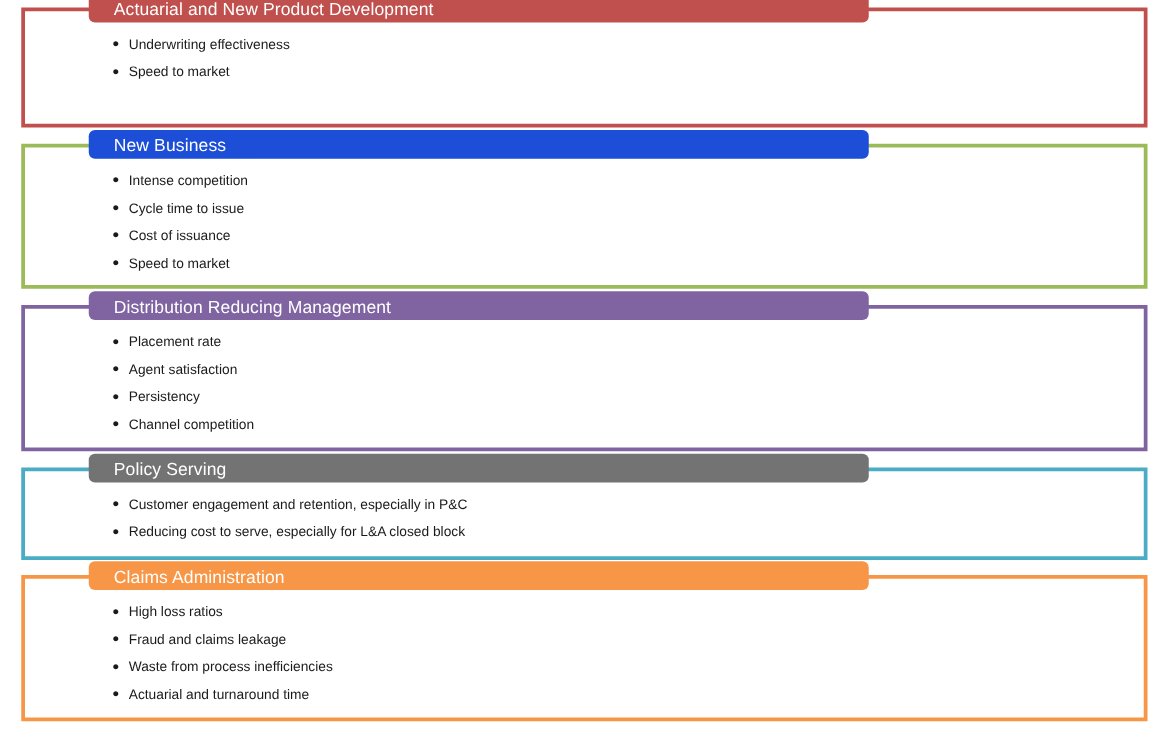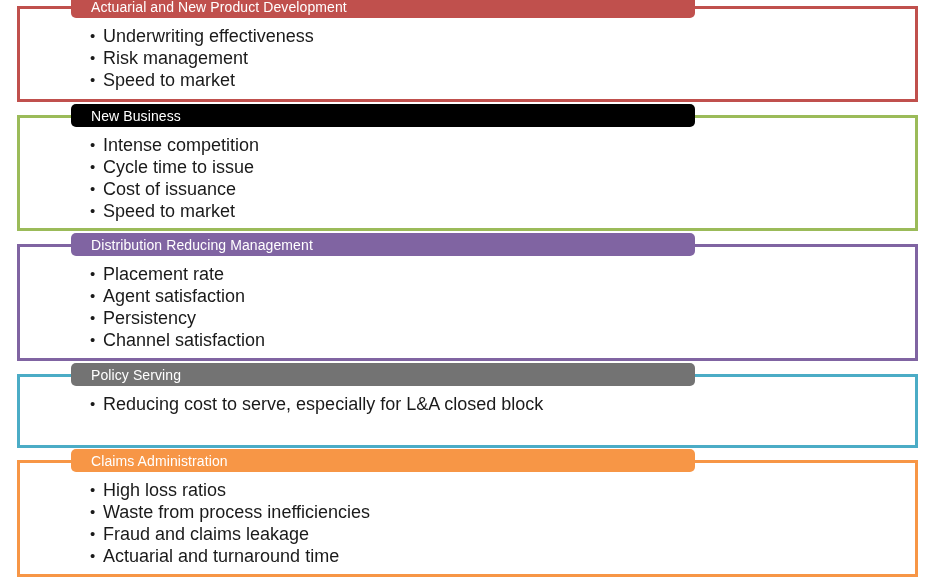--- a/index.html
+++ b/index.html
@@ -58,21 +58,21 @@
   .bullet-list {
     position: absolute;
     left: 70px;              
     top: 16px;
     margin: 0;
     padding: 0;
     list-style: none;
   }
 
   .bullet-item {
-    font-size: 18px;
+    font-size: 11px;
     line-height: 22px;
     color: #1a1a1a;
     white-space: nowrap;
     position: relative;
     padding-left: 13px;
   }
 
   .bullet-item::before {
     content: "\2022";
     position: absolute;
@@ -80,21 +80,21 @@
     top: 0;
     font-size: 15px;
     line-height: 22px;
     color: #1a1a1a;
   }
 
   
   .theme-red    { border-color: #C0504D; }
   .theme-red    .section-header { background: #C0504D; }
   .theme-green  { border-color: #9BBB59; }
-  .theme-green  .section-header { background: #000000; }
+  .theme-green  .section-header { background: #1d4ed8; }
   .theme-purple { border-color: #8064A2; }
   .theme-purple .section-header { background: #8064A2; }
   .theme-teal   { border-color: #4BACC6; }
   .theme-teal   .section-header { background: #737373; }
   .theme-orange { border-color: #F79646; }
   .theme-orange .section-header { background: #F79646; }
 
   
   .sec-0 { top: 6px;   height: 96px;  }
   .sec-1 { top: 115px; height: 116px; }
@@ -102,21 +102,20 @@
   .sec-3 { top: 374px; height: 74px;  }
   .sec-4 { top: 460px; height: 117px; }
 </style>
 </head>
 <body>
 
 <div id="diagram">
     <div class="section theme-red sec-0">
       <ul class="bullet-list">
         <li class="bullet-item">Underwriting effectiveness</li>
-        <li class="bullet-item">Risk management</li>
         <li class="bullet-item">Speed to market</li>
       </ul>
       <div class="section-header">
         <span class="section-title">Actuarial and New Product Development</span>
       </div>
     </div>
     <div class="section theme-green sec-1">
       <ul class="bullet-list">
         <li class="bullet-item">Intense competition</li>
         <li class="bullet-item">Cycle time to issue</li>
@@ -125,38 +124,39 @@
       </ul>
       <div class="section-header">
         <span class="section-title">New Business</span>
       </div>
     </div>
     <div class="section theme-purple sec-2">
       <ul class="bullet-list">
         <li class="bullet-item">Placement rate</li>
         <li class="bullet-item">Agent satisfaction</li>
         <li class="bullet-item">Persistency</li>
-        <li class="bullet-item">Channel satisfaction</li>
+        <li class="bullet-item">Channel competition</li>
       </ul>
       <div class="section-header">
         <span class="section-title">Distribution Reducing Management</span>
       </div>
     </div>
     <div class="section theme-teal sec-3">
       <ul class="bullet-list">
+        <li class="bullet-item">Customer engagement and retention, especially in P&amp;C</li>
         <li class="bullet-item">Reducing cost to serve, especially for L&amp;A closed block</li>
       </ul>
       <div class="section-header">
         <span class="section-title">Policy Serving</span>
       </div>
     </div>
     <div class="section theme-orange sec-4">
       <ul class="bullet-list">
         <li class="bullet-item">High loss ratios</li>
+        <li class="bullet-item">Fraud and claims leakage</li>
         <li class="bullet-item">Waste from process inefficiencies</li>
-        <li class="bullet-item">Fraud and claims leakage</li>
         <li class="bullet-item">Actuarial and turnaround time</li>
       </ul>
       <div class="section-header">
         <span class="section-title">Claims Administration</span>
       </div>
     </div>
   </div>
 
 </body></html>

